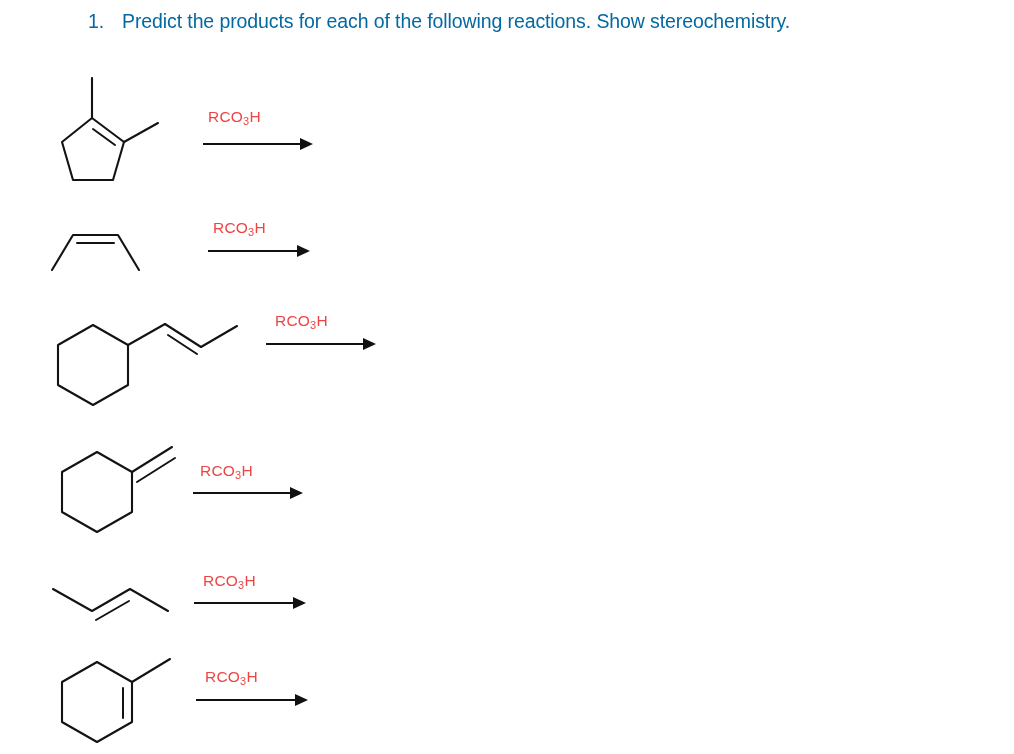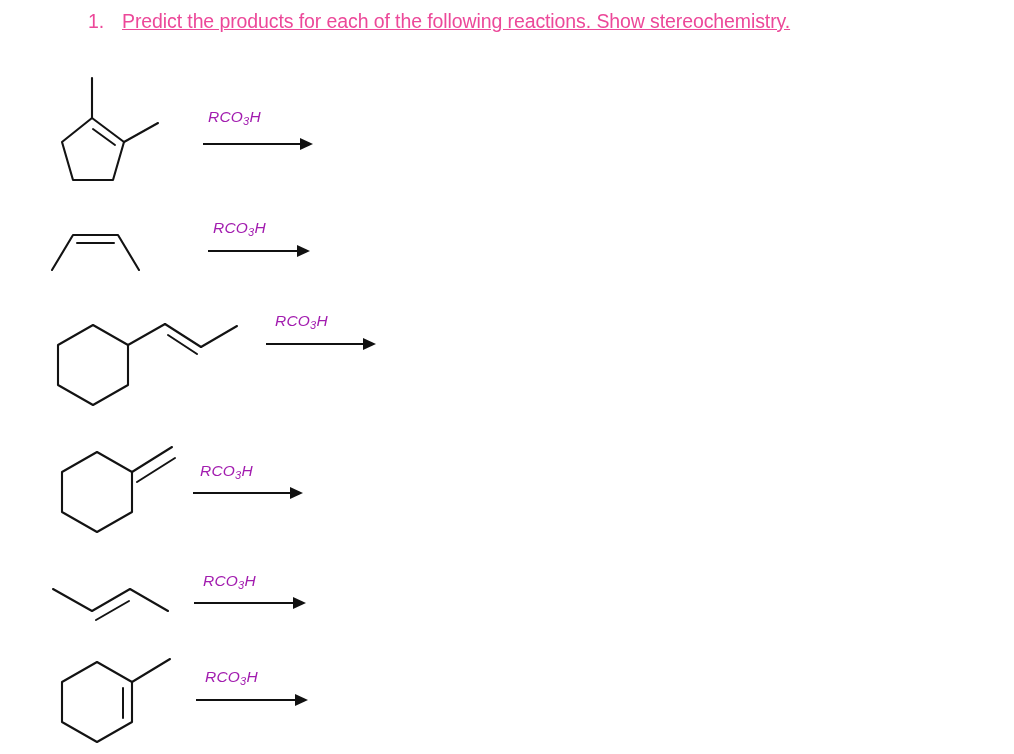--- a/index.html
+++ b/index.html
@@ -23,35 +23,33 @@
     height: 754px;
   }
   .question-line {
     position: absolute;
     left: 88px;
     top: 8px;
     width: 900px;
     font-size: 19.5px;
     line-height: 26px;
     letter-spacing: -0.1px;
-    color: #ec4899;
+    color: #0369a1;
     white-space: nowrap;
-    text-decoration: underline;
   }
   .q-number {
     display: inline-block;
     width: 34px;
   }
   .reagent-label {
     position: absolute;
     font-size: 15.5px;
     letter-spacing: 0.2px;
-    color: #a21caf;
+    color: #ef4444;
     white-space: nowrap;
-    font-style: italic;
   }
   .reagent-label sub {
     font-size: 11px;
     vertical-align: -3px;
   }
   .rxn-arrow {
     position: absolute;
     height: 12px;
   }
   .rxn-arrow .shaft {

